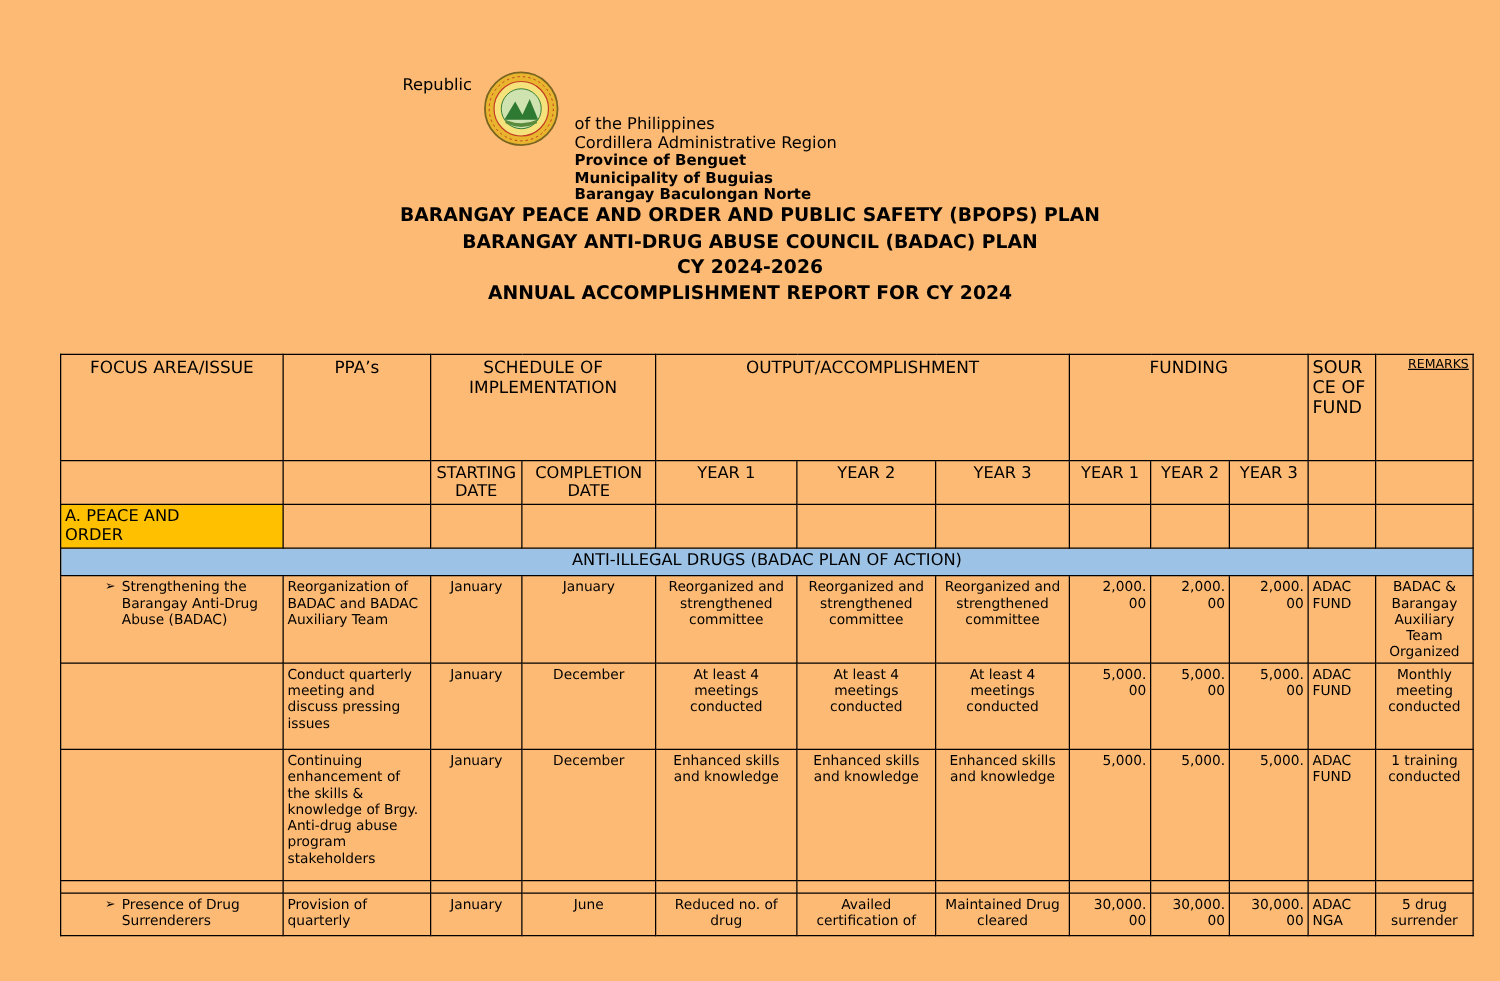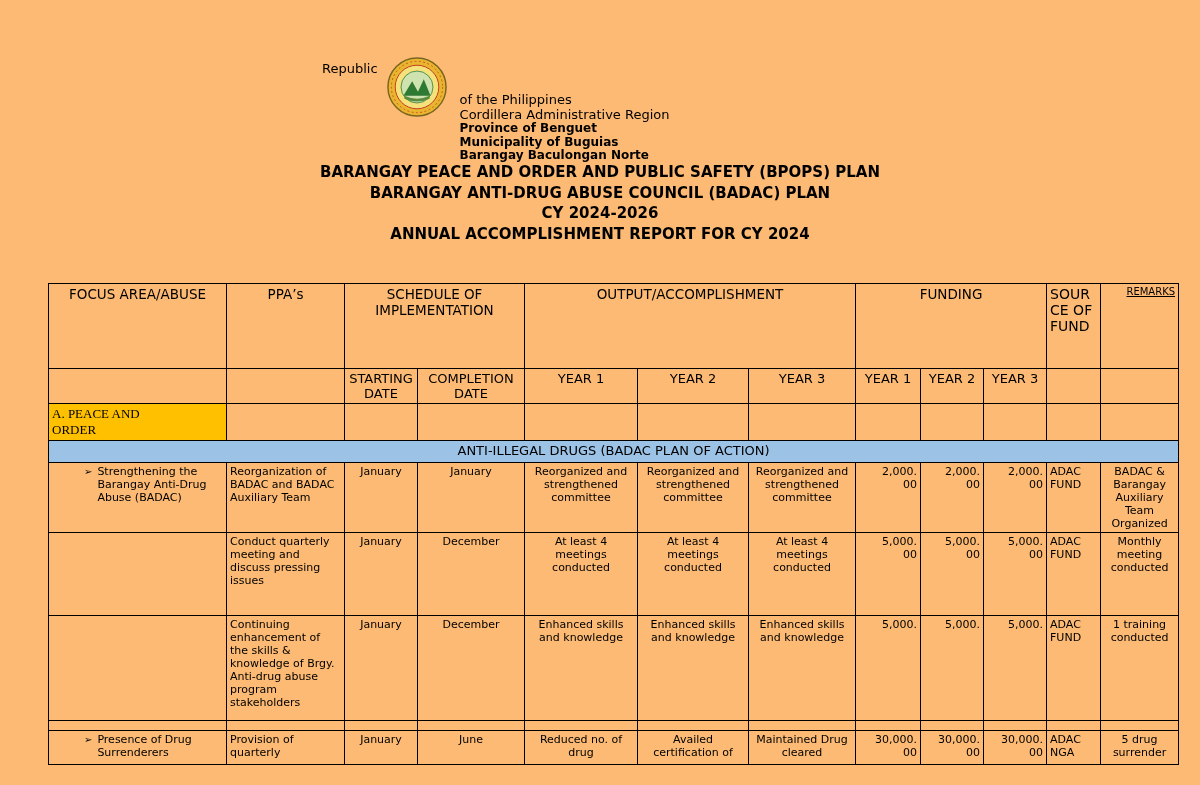--- a/index.html
+++ b/index.html
@@ -25,21 +25,21 @@
         border-collapse:collapse; table-layout:fixed; }
   .rt td, .rt th { border:1px solid #000; vertical-align:top; box-sizing:border-box;
                    padding:2px 3px; overflow:hidden; font-weight:normal; }
   .th1 { font-size:13.5px; text-align:center; }
   .th2 { font-size:13px; text-align:center; }
   .th-remarks { font-size:10px; font-weight:bold; text-align:right;text-decoration:underline; }
   .th-source { font-size:14px; text-align:left; word-break:break-all; padding-left:5px; }
   .th-fyear { padding:2px 9px; }
 
   .section-a { background:#FFC000; font-size:13px; text-align:left; padding-left:4px; }
-  .section-a span { display:inline-block; width:118px;font-family:Liberation Serif, serif; }
+  .section-a span { display:inline-block; width:118px; }
   .band { background:#9CC2E5; font-size:13px; text-align:center; vertical-align:middle; padding:2px; }
 
   .cell { font-size:11px; line-height:13px; }
   .focus-cell { text-align:left; }
   .focus-flex { display:flex; gap:5px; padding-left:32px; }
   .bullet { flex:0 0 auto; font-size:10px; }
   .ppa-cell { text-align:left; padding-left:5px; }
   .date-cell { text-align:center; }
   .out-cell { text-align:center; }
   .fund-cell { text-align:right; padding-left:10px; white-space:pre-line; }
@@ -88,21 +88,21 @@
         <col style="width:107px">
       <col style="width:65px">
         <col style="width:63px">
         <col style="width:63px">
       <col style="width:54px">
         <col style="width:78px">
     </colgroup>
 
     <tbody>
         <tr style="height:85px">
-      <th class="th1">FOCUS AREA/ABUSE</th>
+      <th class="th1">FOCUS AREA/ISSUE</th>
       <th class="th1">PPA’s</th>
       <th class="th1" colspan="2">SCHEDULE OF IMPLEMENTATION</th>
       <th class="th1" colspan="3">OUTPUT/ACCOMPLISHMENT</th>
       <th class="th1" colspan="3">FUNDING</th>
       <th class="th-source">SOURCE OF FUND</th>
       <th class="th-remarks">REMARKS</th>
     </tr>
 
     <tr style="height:32px">
       <td class="th2"></td>
@@ -154,21 +154,21 @@
       <td class="cell fund-cell">2,000.
 00</td>
       <td class="cell fund-cell">2,000.
 00</td>
       <td class="cell fund-cell">2,000.
 00</td>
       <td class="cell src-cell">ADAC FUND</td>
       <td class="cell rem-cell">BADAC &amp; Barangay Auxiliary Team Organized</td>
     </tr>
 
-    <tr style="height:83px">
+    <tr style="height:69px">
       <td class="cell focus-cell">
         <div class="focus-flex">
           <span class="bullet"></span>
           <span></span>
         </div>
       </td>
       <td class="cell ppa-cell">Conduct quarterly meeting and discuss pressing issues</td>
       <td class="cell date-cell">January</td>
       <td class="cell date-cell">December</td>
       <td class="cell out-cell">At least 4 meetings conducted</td>

